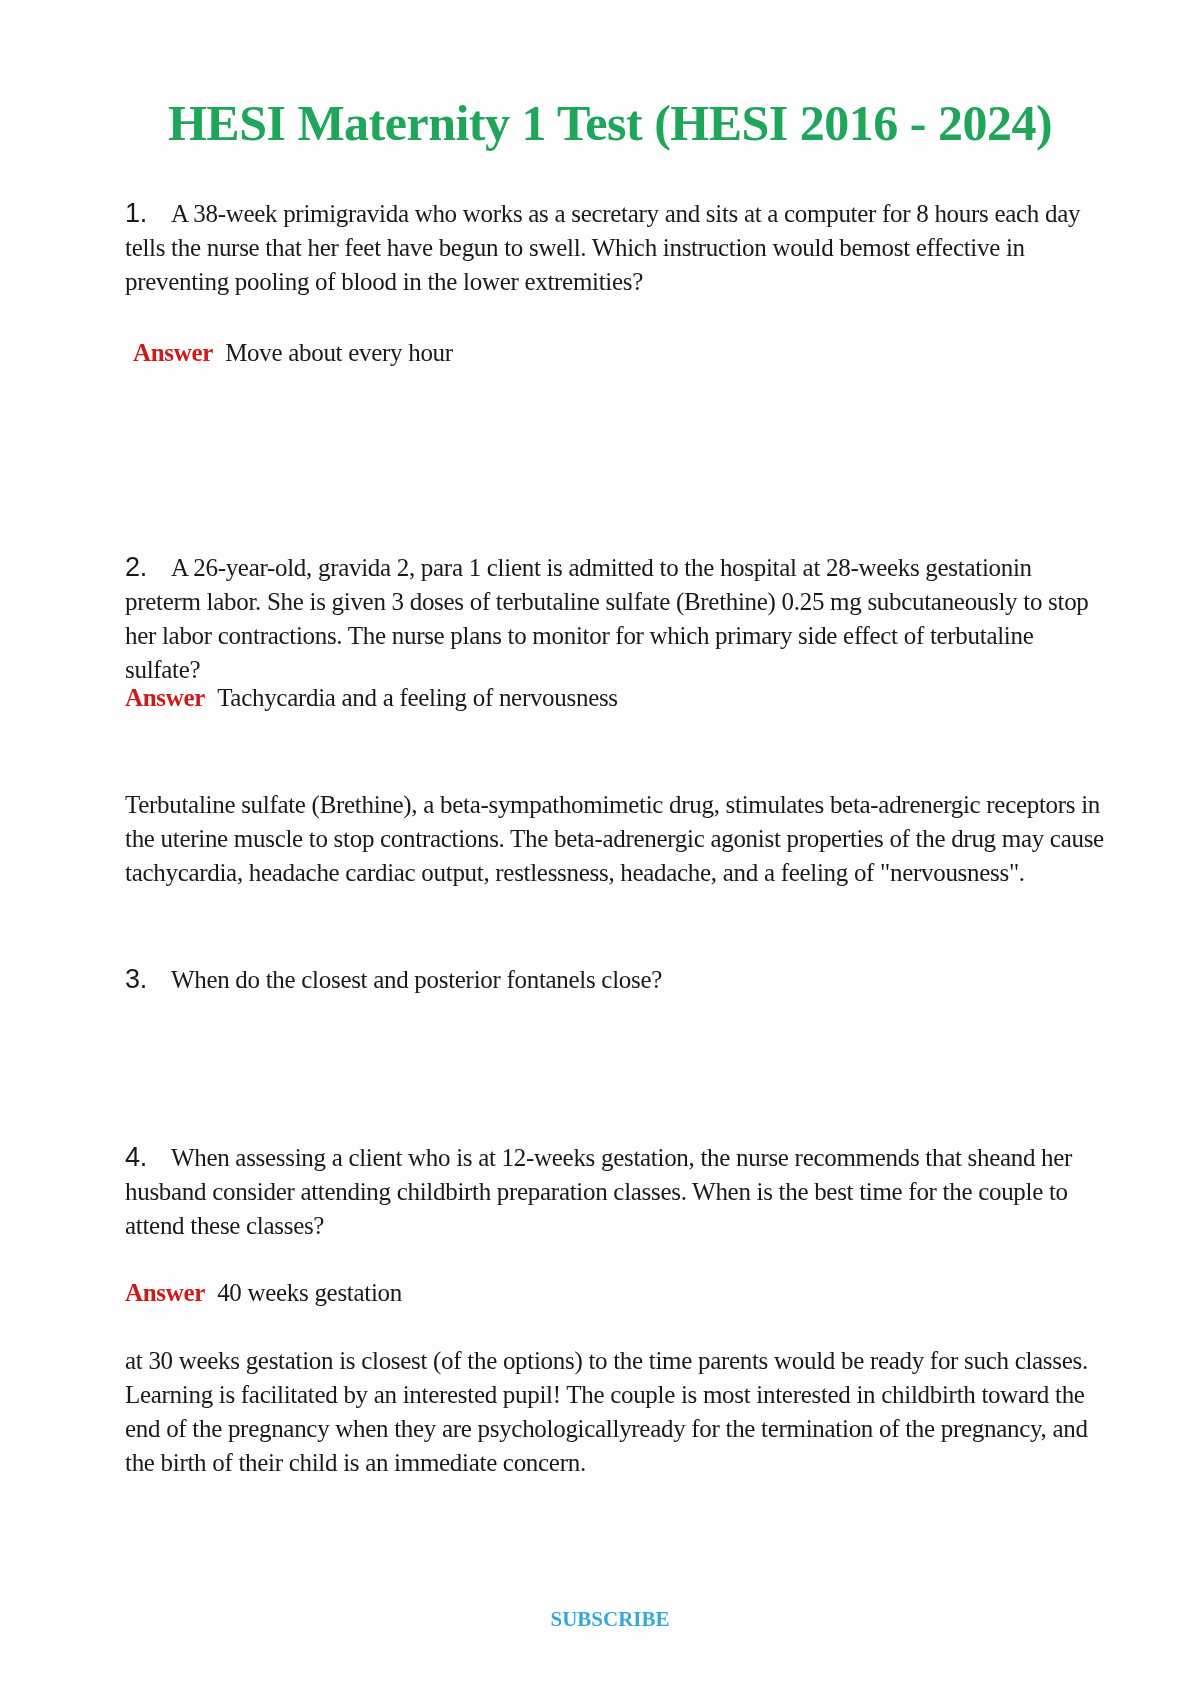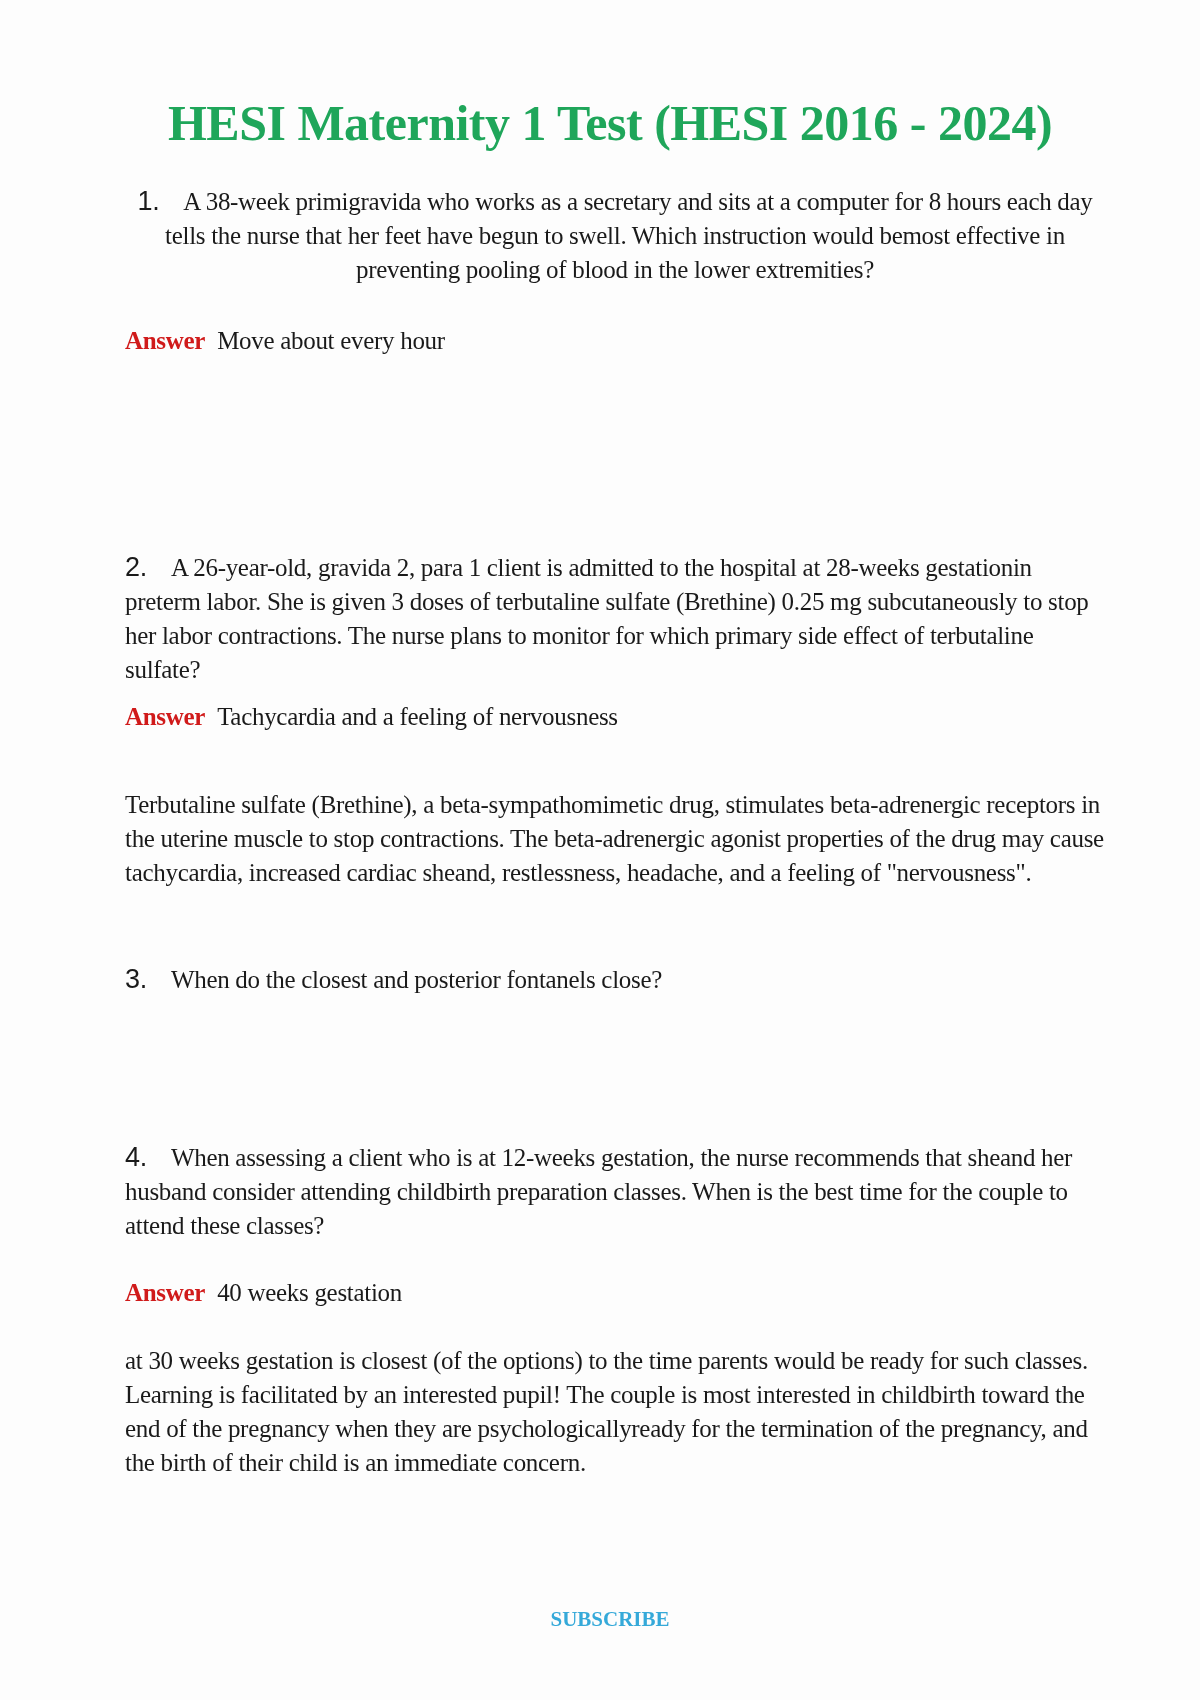--- a/index.html
+++ b/index.html
@@ -65,34 +65,34 @@
       cursor: pointer;
     }
   </style>
 </head>
 <body>
 
 <div class="page">
 
   <div class="title">HESI Maternity 1 Test (HESI 2016 - 2024)</div>
 
-  <div class="block" style="top:184px;text-align:center;">
+  <div class="block" style="top:196px;">
     <span class="qnum">1.</span><span>A 38-week primigravida who works as a secretary and sits at a computer for 8 hours each day tells the nurse that her feet have begun to swell. Which instruction would bemost effective in preventing pooling of blood in the lower extremities?</span>
   </div>
-  <div class="block" style="top:324px;">
+  <div class="block" style="top:336px;margin-left:8px;">
     <span class="ans-label">Answer</span><span>Move about every hour</span>
   </div>
 
   <div class="block" style="top:550px;">
     <span class="qnum">2.</span><span>A 26-year-old, gravida 2, para 1 client is admitted to the hospital at 28-weeks gestationin preterm labor. She is given 3 doses of terbutaline sulfate (Brethine) 0.25 mg subcutaneously to stop her labor contractions. The nurse plans to monitor for which primary side effect of terbutaline sulfate?</span>
   </div>
-  <div class="block" style="top:700px;">
+  <div class="block" style="top:681px;">
     <span class="ans-label">Answer</span><span>Tachycardia and a feeling of nervousness</span>
   </div>
-  <div class="block" style="top:788px;">Terbutaline sulfate (Brethine), a beta-sympathomimetic drug, stimulates beta-adrenergic receptors in the uterine muscle to stop contractions. The beta-adrenergic agonist properties of the drug may cause tachycardia, increased cardiac sheand, restlessness, headache, and a feeling of "nervousness".</div>
+  <div class="block" style="top:788px;">Terbutaline sulfate (Brethine), a beta-sympathomimetic drug, stimulates beta-adrenergic receptors in the uterine muscle to stop contractions. The beta-adrenergic agonist properties of the drug may cause tachycardia, headache cardiac output, restlessness, headache, and a feeling of "nervousness".</div>
 
   <div class="block" style="top:962px;">
     <span class="qnum">3.</span><span>When do the closest and posterior fontanels close?</span>
   </div>
 
   <div class="block" style="top:1140px;">
     <span class="qnum">4.</span><span>When assessing a client who is at 12-weeks gestation, the nurse recommends that sheand her husband consider attending childbirth preparation classes. When is the best time for the couple to attend these classes?</span>
   </div>
   <div class="block" style="top:1276px;">
     <span class="ans-label">Answer</span><span>40 weeks gestation</span>

